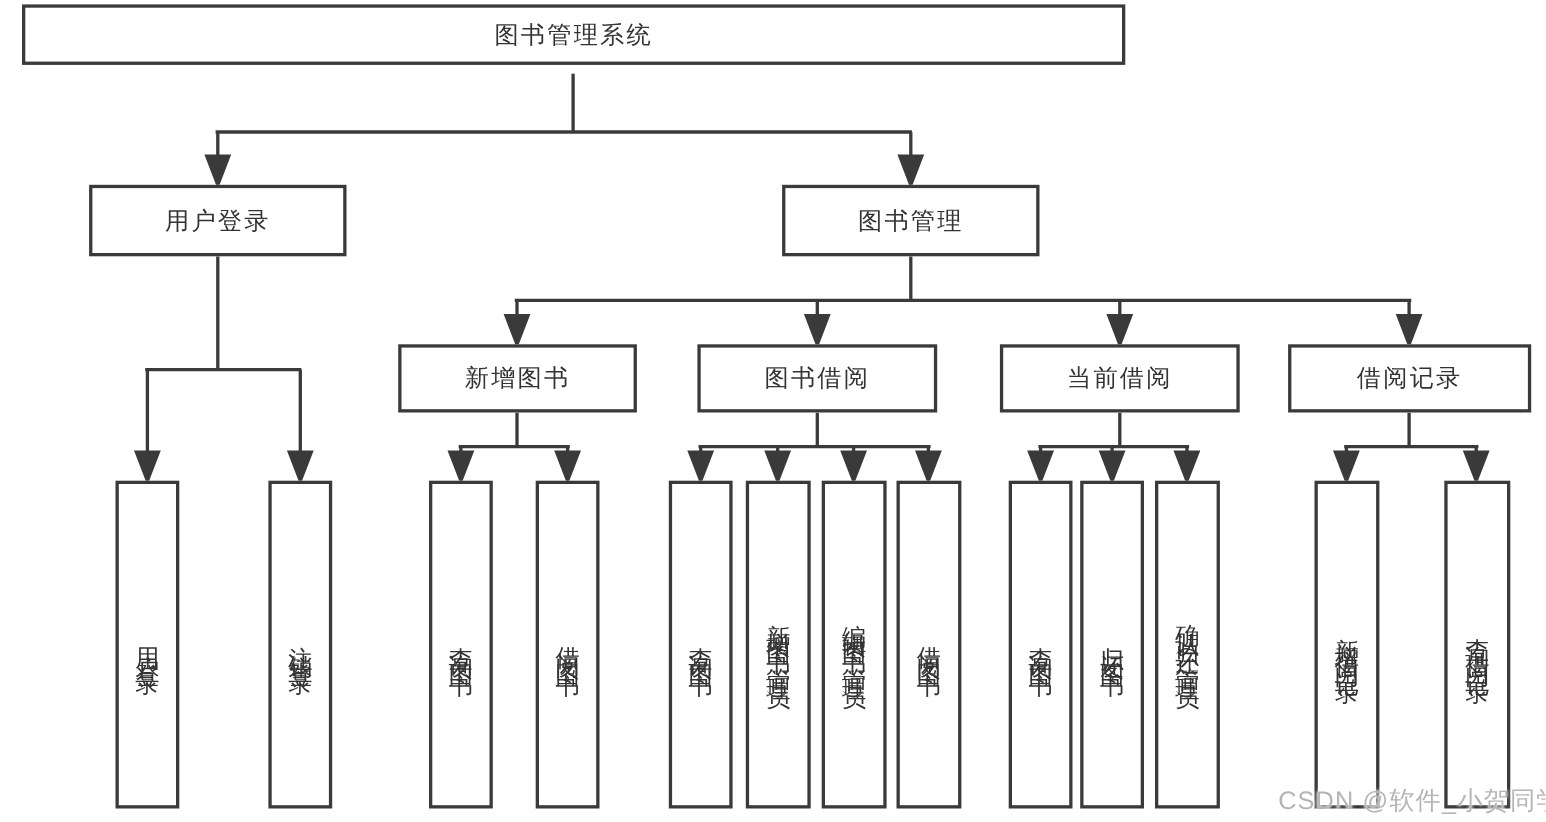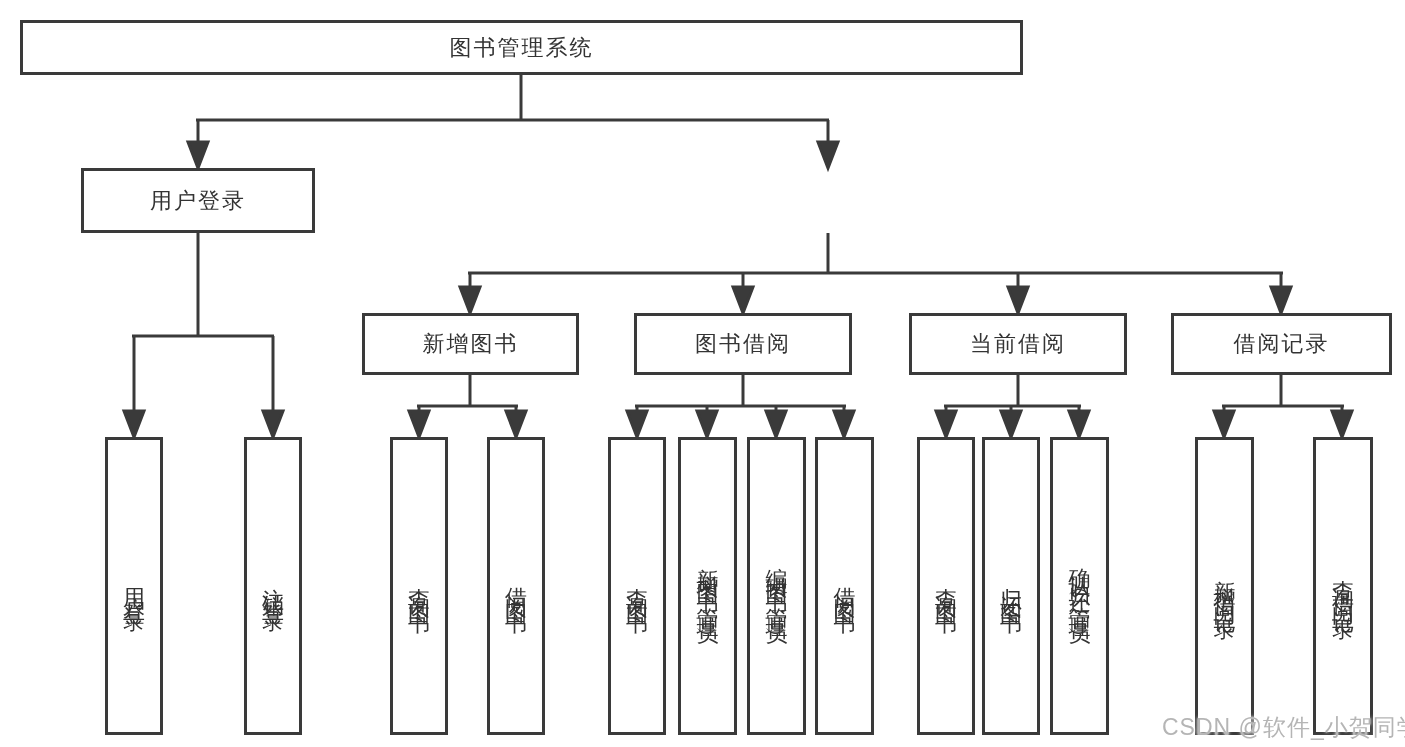--- a/index.html
+++ b/index.html
@@ -89,26 +89,29 @@
 
       <line x1="1281" y1="375" x2="1281" y2="406"></line>
       <line x1="1222" y1="406" x2="1344" y2="406"></line>
       <line x1="1224" y1="406" x2="1224" y2="419"></line>
       <polygon points="1214,411 1234,411 1224,437"></polygon>
       <line x1="1342" y1="406" x2="1342" y2="419"></line>
       <polygon points="1332,411 1352,411 1342,437"></polygon>
     </g>
   </svg>
 
-  <div class="node" style="left:20px;top:20px;width:1003px;height:55px;text-align:right;">
+  <div class="node" style="left:20px;top:4px;width:1003px;height:55px;text-align:right;">
     <span class="hlabel">图书管理系统</span>
   </div>
 
   <div class="node" style="left:81px;top:168px;width:234px;height:65px;">
     <span class="hlabel">用户登录</span>
+  </div>
+  <div class="node" style="left:711px;top:168px;width:234px;height:65px;">
+    <span class="hlabel">图书管理</span>
   </div>
 
   <div class="node" style="left:362px;top:313px;width:217px;height:62px;">
     <span class="hlabel">新增图书</span>
   </div>
   <div class="node" style="left:634px;top:313px;width:218px;height:62px;">
     <span class="hlabel">图书借阅</span>
   </div>
   <div class="node" style="left:909px;top:313px;width:218px;height:62px;">
     <span class="hlabel">当前借阅</span>

